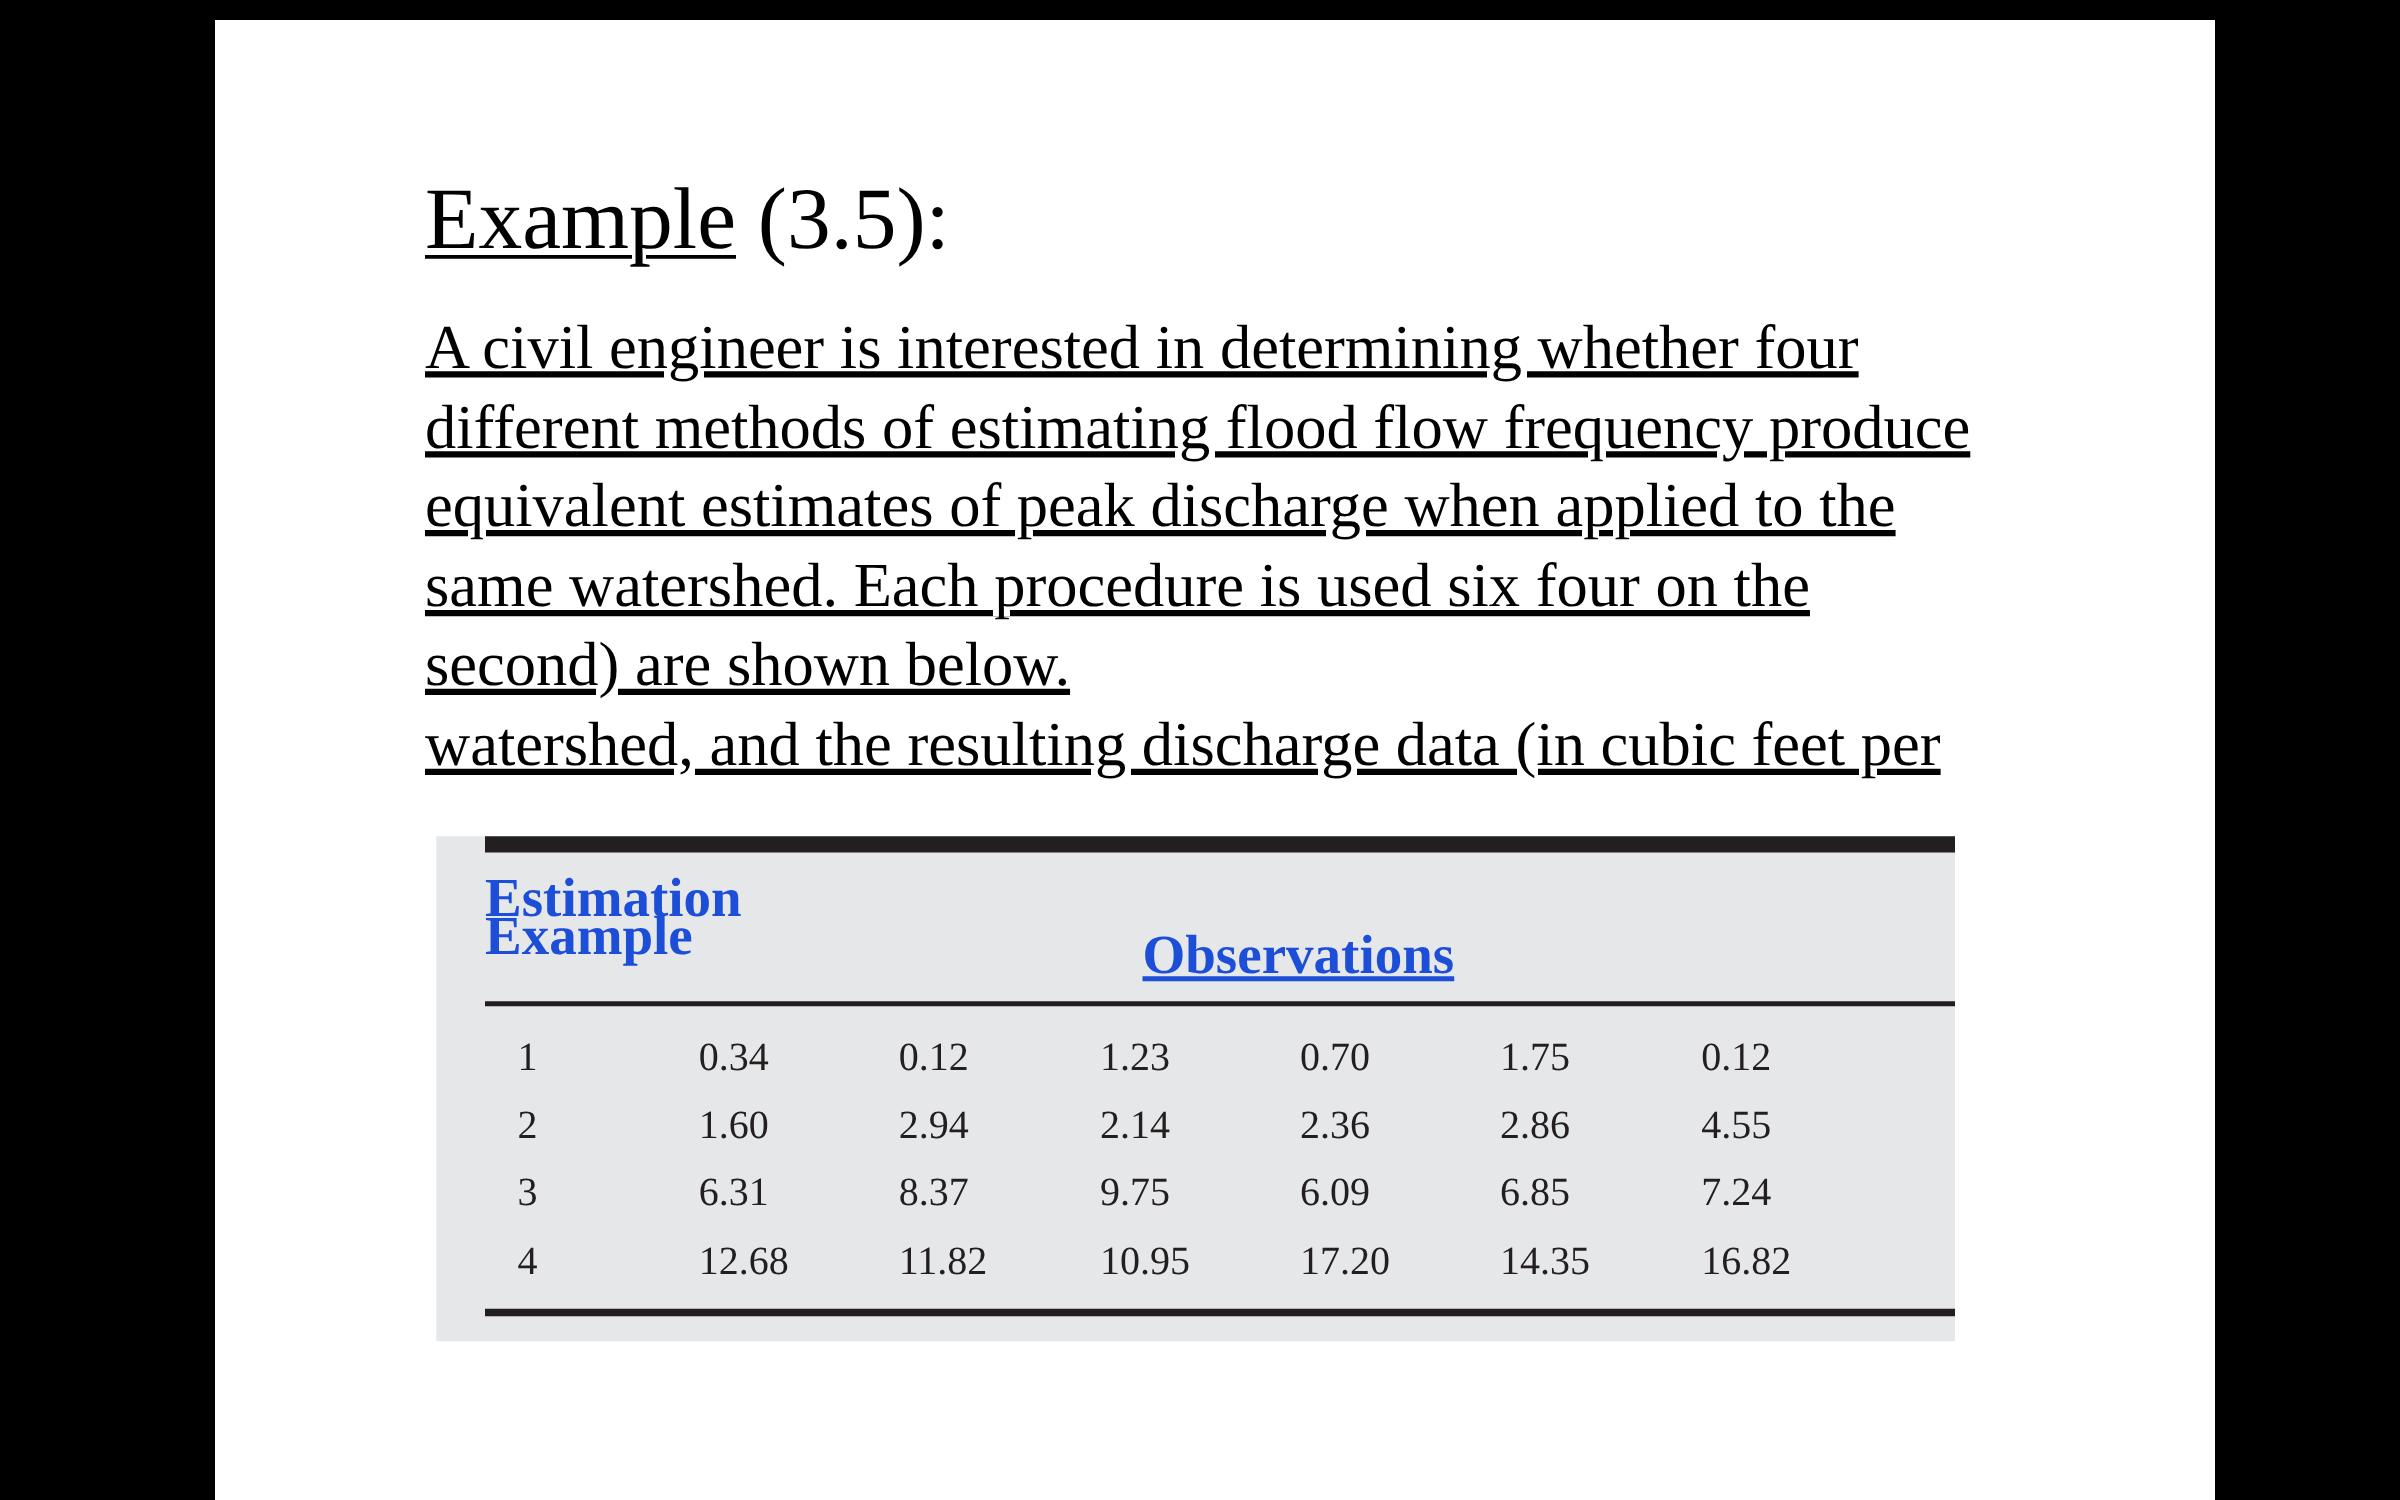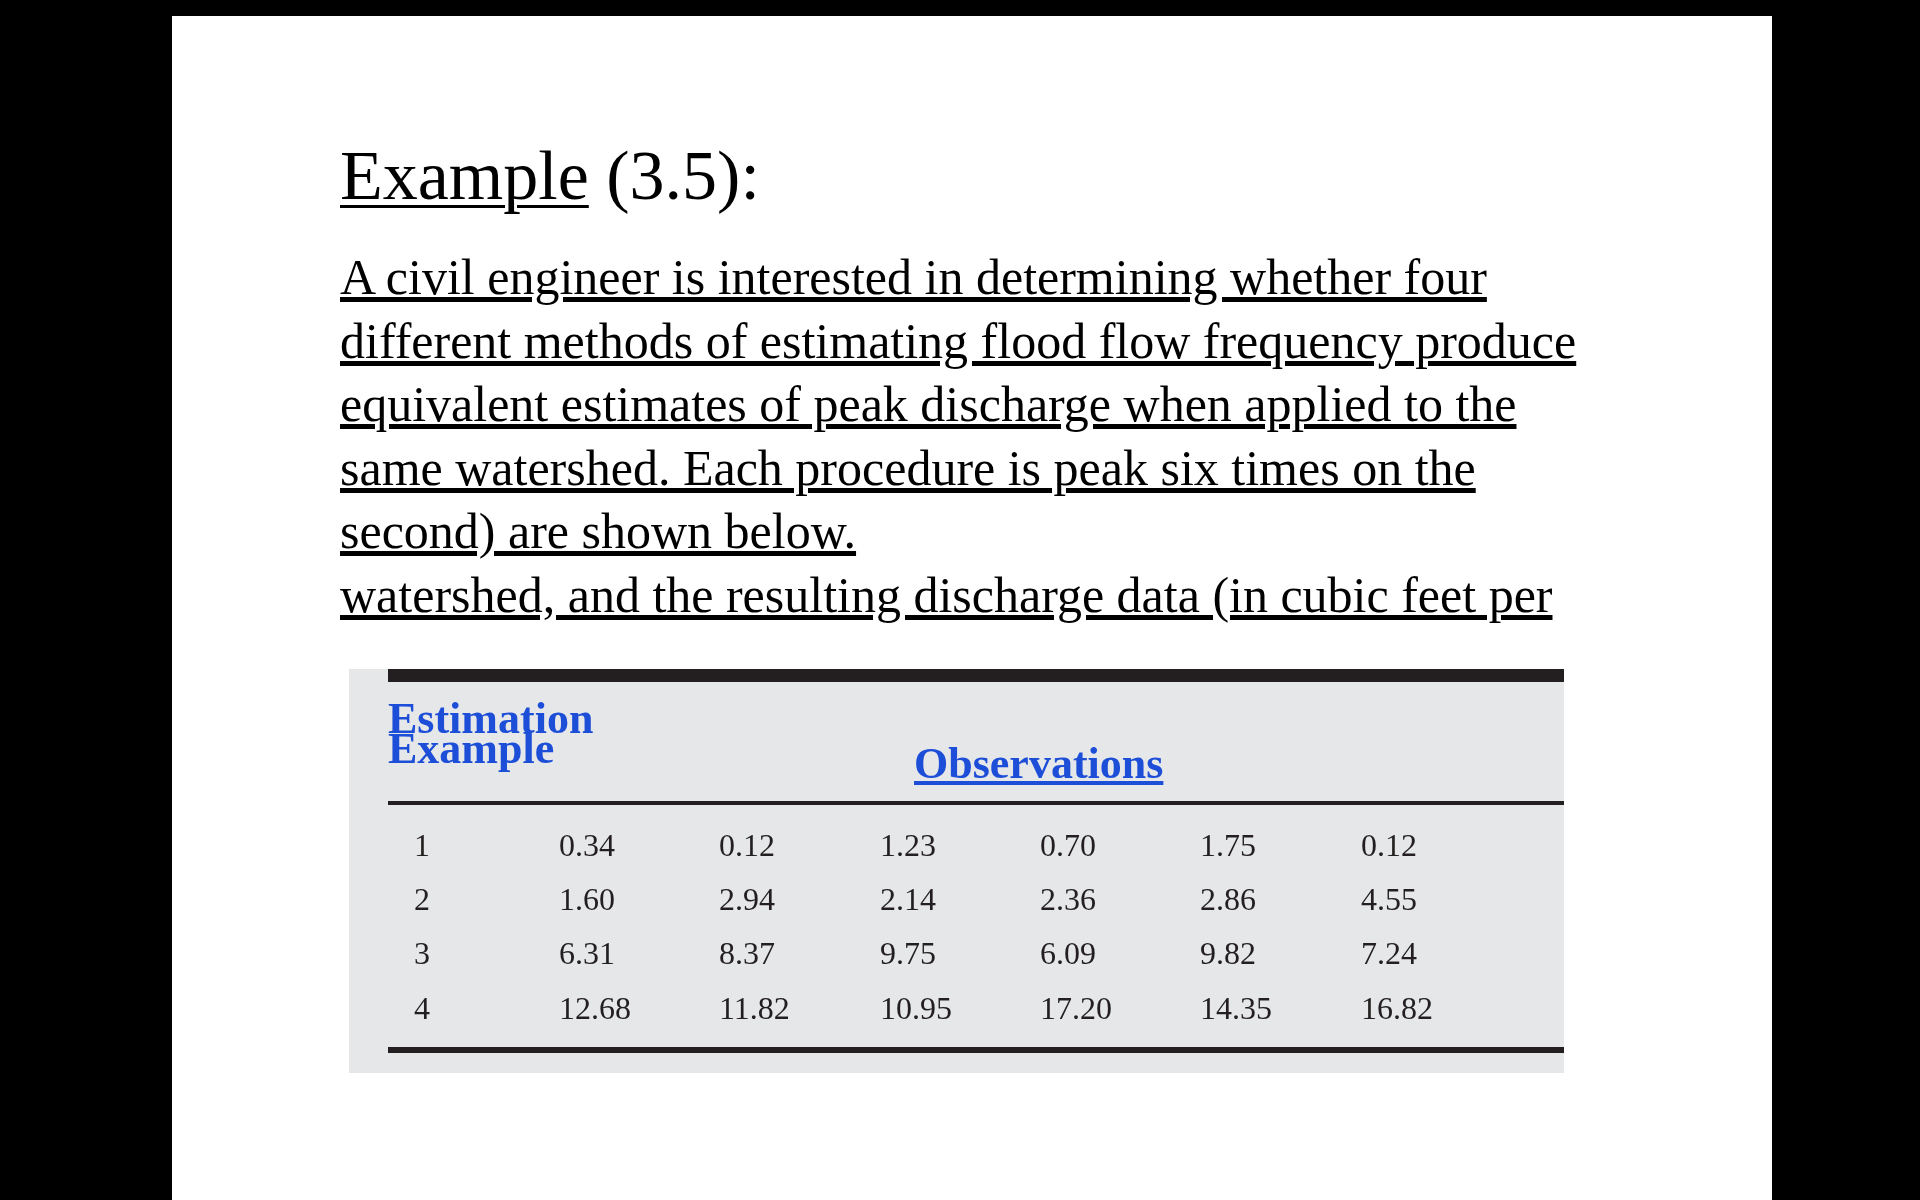--- a/index.html
+++ b/index.html
@@ -25,21 +25,21 @@
 </head>
 <body>
 
 <div class="slide">
   <div class="title"><span class="u">Example</span><span> (3.5):</span></div>
 
   <div class="para">
     <div>A civil engineer is interested in determining whether four</div>
     <div>different methods of estimating flood flow frequency produce</div>
     <div>equivalent estimates of peak discharge when applied to the</div>
-    <div>same watershed. Each procedure is peak six times on the</div>
+    <div>same watershed. Each procedure is used six four on the</div>
     <div>second) are shown below.</div>
     <div>watershed, and the resulting discharge data (in cubic feet per</div>
   </div>
 
   <div class="panel">
     <div class="rule top"></div>
     <div class="hdr method">
       <div>Estimation</div>
       <div>Example</div>
     </div>
@@ -63,21 +63,21 @@
       <span class="cell" style="left:691px;width:80px">2.36</span>
       <span class="cell" style="left:851px;width:80px">2.86</span>
       <span class="cell" style="left:1012px;width:80px">4.55</span>
     </div>
     <div class="row" style="top:266px">
       <span class="cell m">3</span>
       <span class="cell" style="left:210px;width:80px">6.31</span>
       <span class="cell" style="left:370px;width:80px">8.37</span>
       <span class="cell" style="left:531px;width:80px">9.75</span>
       <span class="cell" style="left:691px;width:80px">6.09</span>
-      <span class="cell" style="left:851px;width:80px">9.82</span>
+      <span class="cell" style="left:851px;width:80px">6.85</span>
       <span class="cell" style="left:1012px;width:80px">7.24</span>
     </div>
     <div class="row" style="top:321px">
       <span class="cell m">4</span>
       <span class="cell" style="left:210px;width:80px">12.68</span>
       <span class="cell" style="left:370px;width:80px">11.82</span>
       <span class="cell" style="left:531px;width:80px">10.95</span>
       <span class="cell" style="left:691px;width:80px">17.20</span>
       <span class="cell" style="left:851px;width:80px">14.35</span>
       <span class="cell" style="left:1012px;width:80px">16.82</span>

